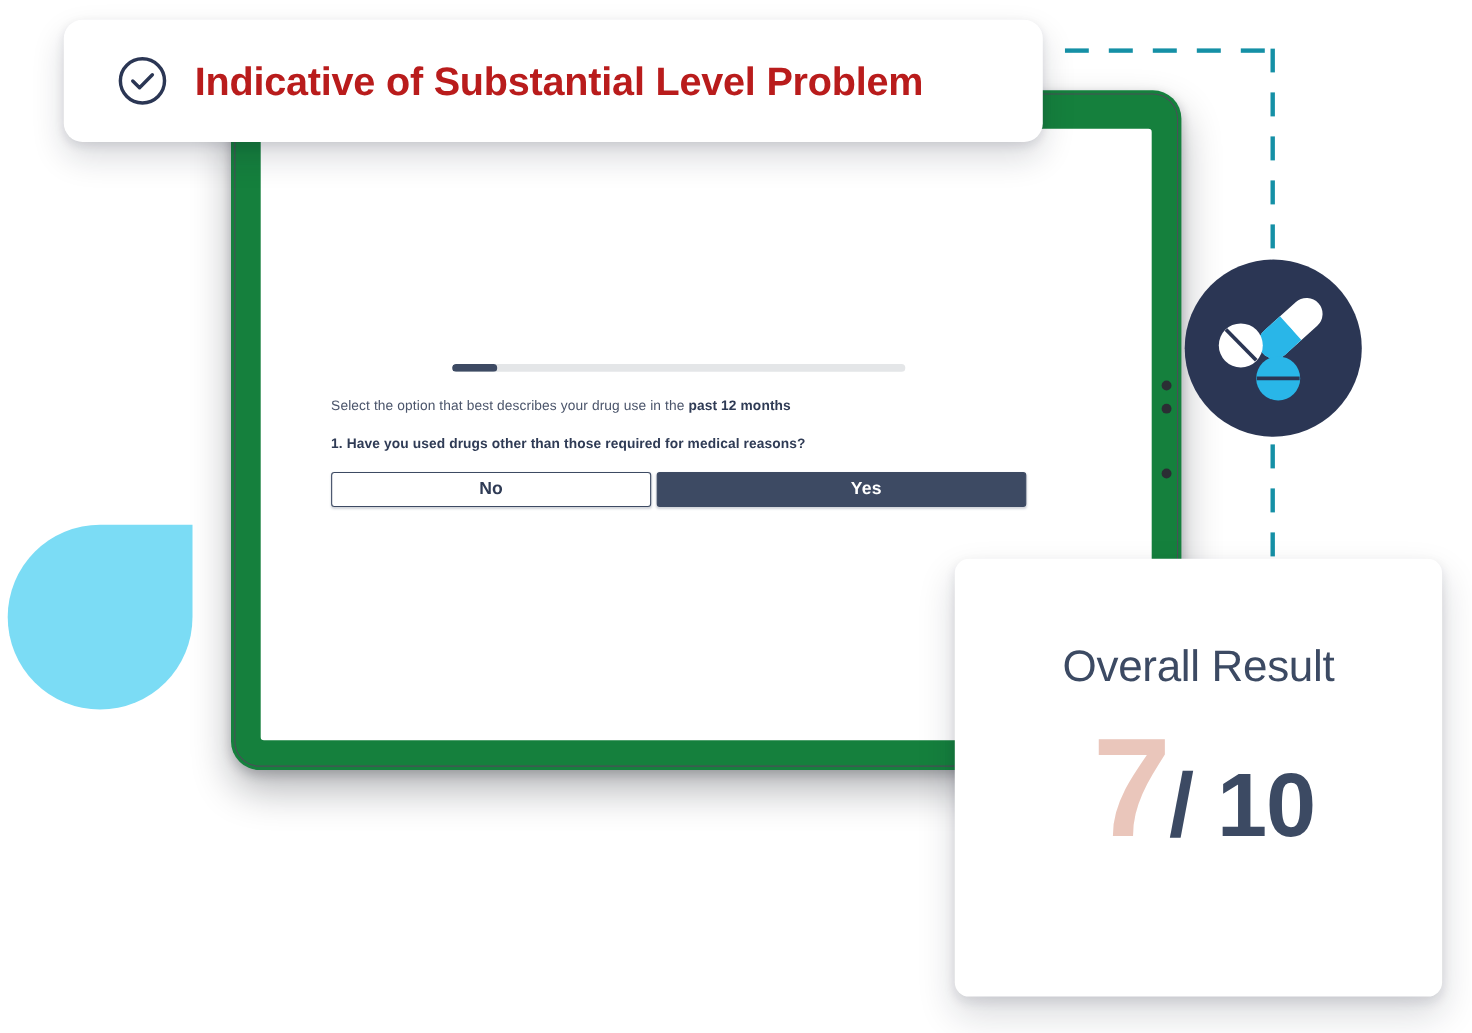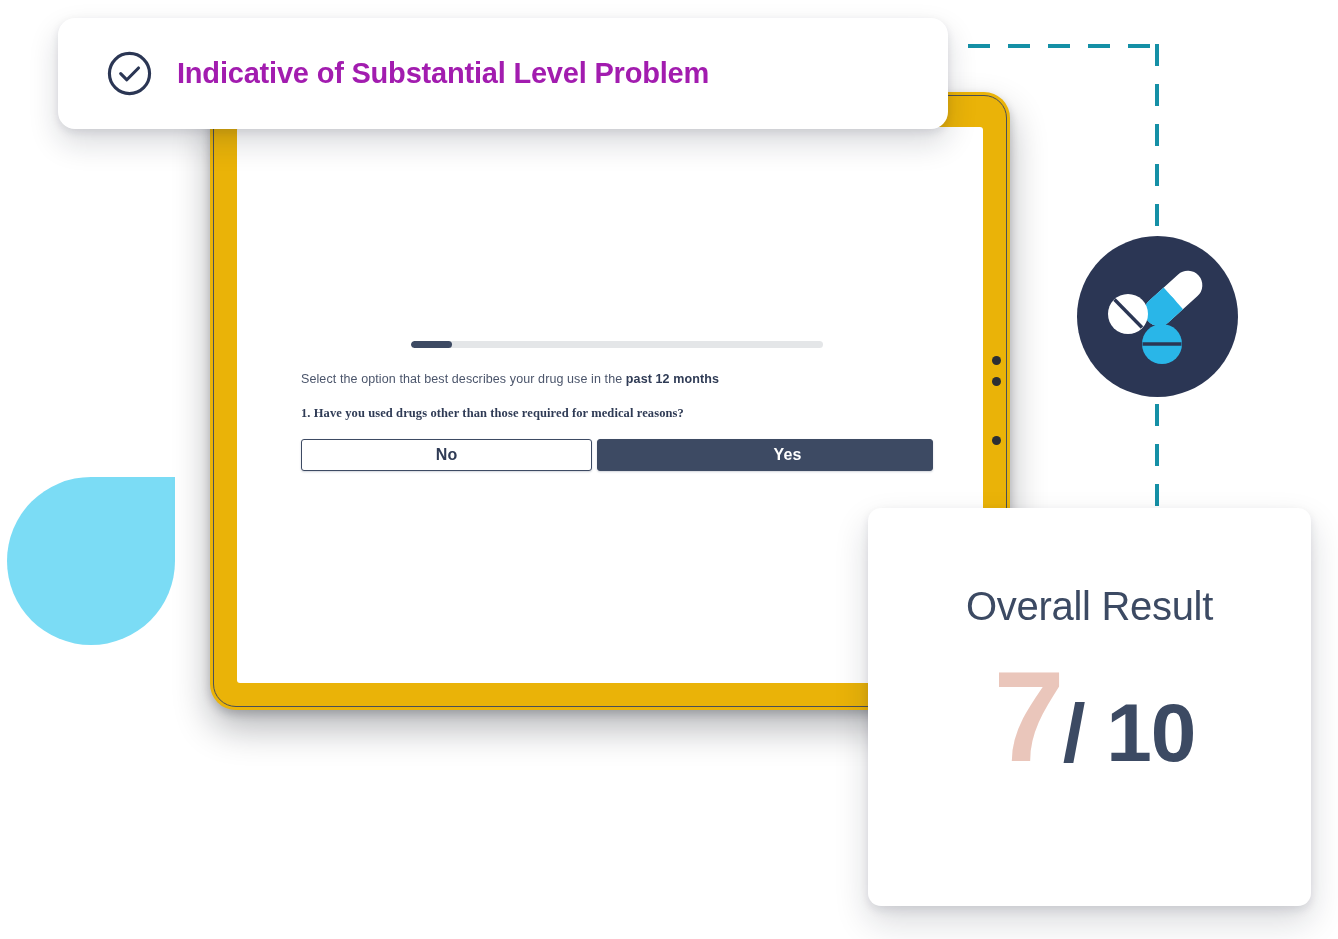--- a/index.html
+++ b/index.html
@@ -51,24 +51,24 @@
     height: 465px;
     background-image: linear-gradient(to bottom, #1590a6 0 22px, transparent 22px 40px);
     background-size: 4px 40px;
     background-repeat: repeat-y;
   }
 
   
   .tablet {
     position: absolute;
     left: 210px;
-    top: 92px;
-    width: 800px;
+    top: 82px;
+    width: 864px;
     height: 618px;
-    background: #eab308;
+    background: #15803d;
     border-radius: 26px;
     box-shadow: 0 18px 36px rgba(10, 14, 24, 0.30),
                 0 4px 10px rgba(10, 14, 24, 0.20);
   }
   .tablet-inner-bevel {
     position: absolute;
     inset: 3px;
     border-radius: 23px;
     border: 1px solid #4a4f57;
     box-sizing: border-box;
@@ -114,21 +114,20 @@
     color: #2f3b55;
     font-weight: 700;
   }
   .q-question {
     font-size: 12.5px;
     line-height: 1.35;
     color: #2f3b55;
     font-weight: 700;
     margin: 0 0 17px 0;
     letter-spacing: 0.1px;
-    font-family: Liberation Serif, serif;
   }
   .q-options {
     display: flex;
     gap: 5px;
   }
   .opt {
     flex: 1;
     height: 32px;
     border-radius: 3px;
     display: flex;
@@ -187,23 +186,23 @@
     box-sizing: border-box;
   }
   .badge-icon {
     width: 47px;
     height: 47px;
     flex: 0 0 47px;
     margin-right: 24px;
     display: block;
   }
   .badge-title {
-    font-size: 29px;
-    font-weight: 700;
-    color: #a21caf;
+    font-size: 36px;
+    font-weight: 700;
+    color: #b91c1c;
     letter-spacing: -0.2px;
     white-space: nowrap;
   }
 
   
   .pill-circle {
     position: absolute;
     left: 1077px;
     top: 236px;
     width: 161px;

